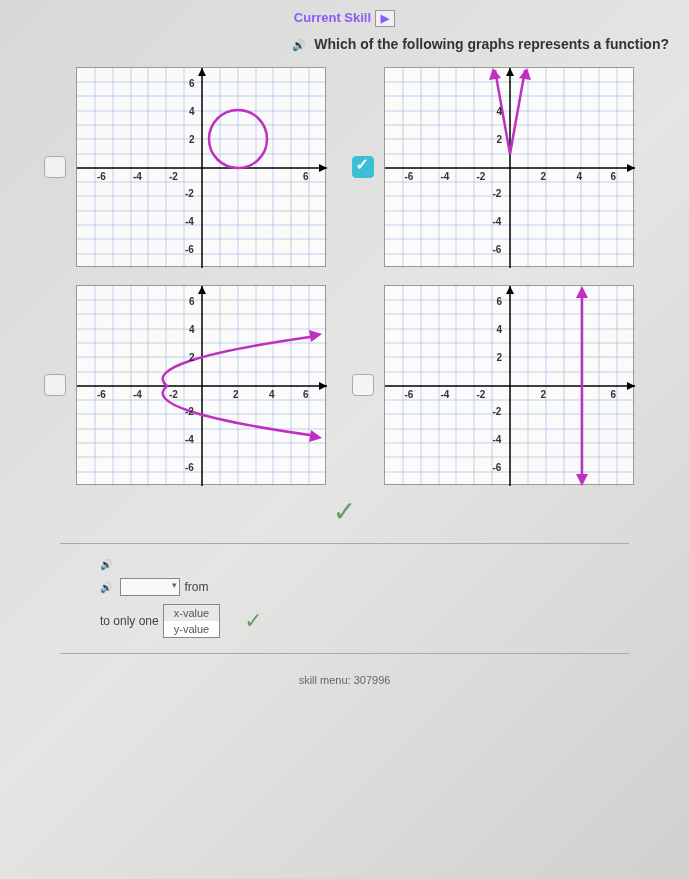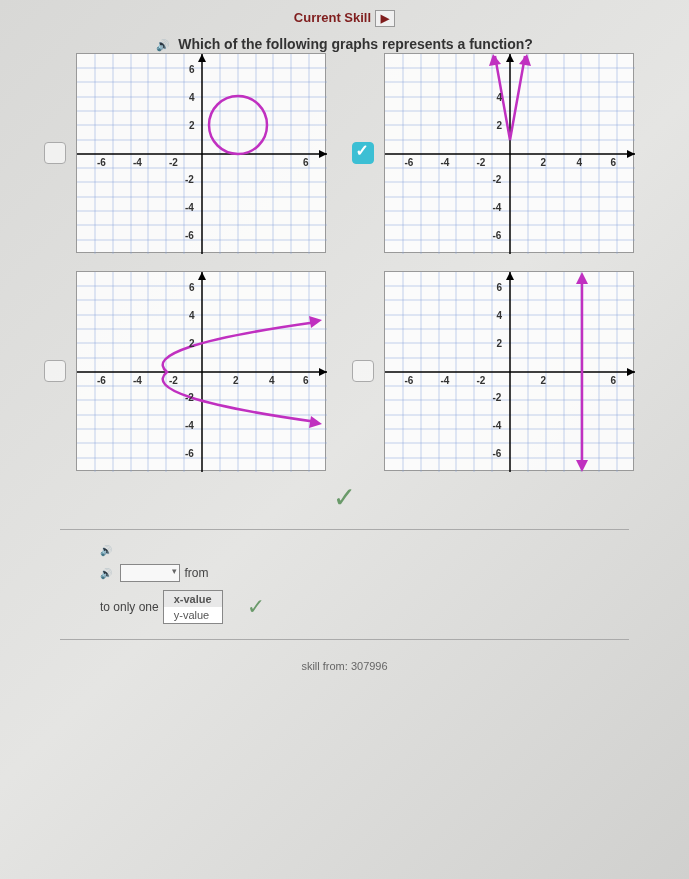--- a/index.html
+++ b/index.html
@@ -9,34 +9,34 @@
       background: linear-gradient(135deg, #d8d8d6 0%, #e5e5e3 50%, #d0d0ce 100%);
       font-family: Arial, sans-serif;
       padding: 10px 20px;
       position: relative;
       overflow: hidden;
     }
     .top-label {
       text-align: center;
       font-size: 13px;
       font-weight: bold;
-      color: #7f1d1d;
+      color: #8b5cf6;
       margin-bottom: 8px;
     }
     .top-label .nav-btn {
       display: inline-block;
       border: 1px solid #999;
       background: #f0f0f0;
       padding: 1px 5px;
       font-size: 11px;
       vertical-align: middle;
     }
     .question-row {
-      text-align: center;
-      margin-bottom: 0;
+      text-align: right;
+      margin-bottom: 14px;
     }
     .question-row .audio-icon {
       display: inline-block;
       font-size: 11px;
       color: #666;
       margin-right: 4px;
     }
     .question-text {
       font-size: 14px;
       font-weight: bold;
@@ -145,21 +145,20 @@
       vertical-align: top;
       position: relative;
     }
     .dropdown-open .opt {
       padding: 2px 10px;
       color: #555;
     }
     .dropdown-open .opt.hover {
       background: #e8e8e8;
       position: relative;
-      font-weight: bold;
     }
     .check-small {
       color: #6a9a6a;
       font-size: 22px;
       margin-left: 20px;
       vertical-align: middle;
     }
     .skill-code {
       text-align: center;
       font-size: 11px;
@@ -415,15 +414,15 @@
       <div class="opt hover">x-value</div>
       <div class="opt">y-value</div>
     </span>
     <span class="check-small">✓</span>
   </div>
 </div>
 
 <hr class="divider">
 
 <div class="skill-code">
-  <span>skill from:</span>
+  <span>skill menu:</span>
   <span>307996</span>
 </div>
 
 </body></html>

